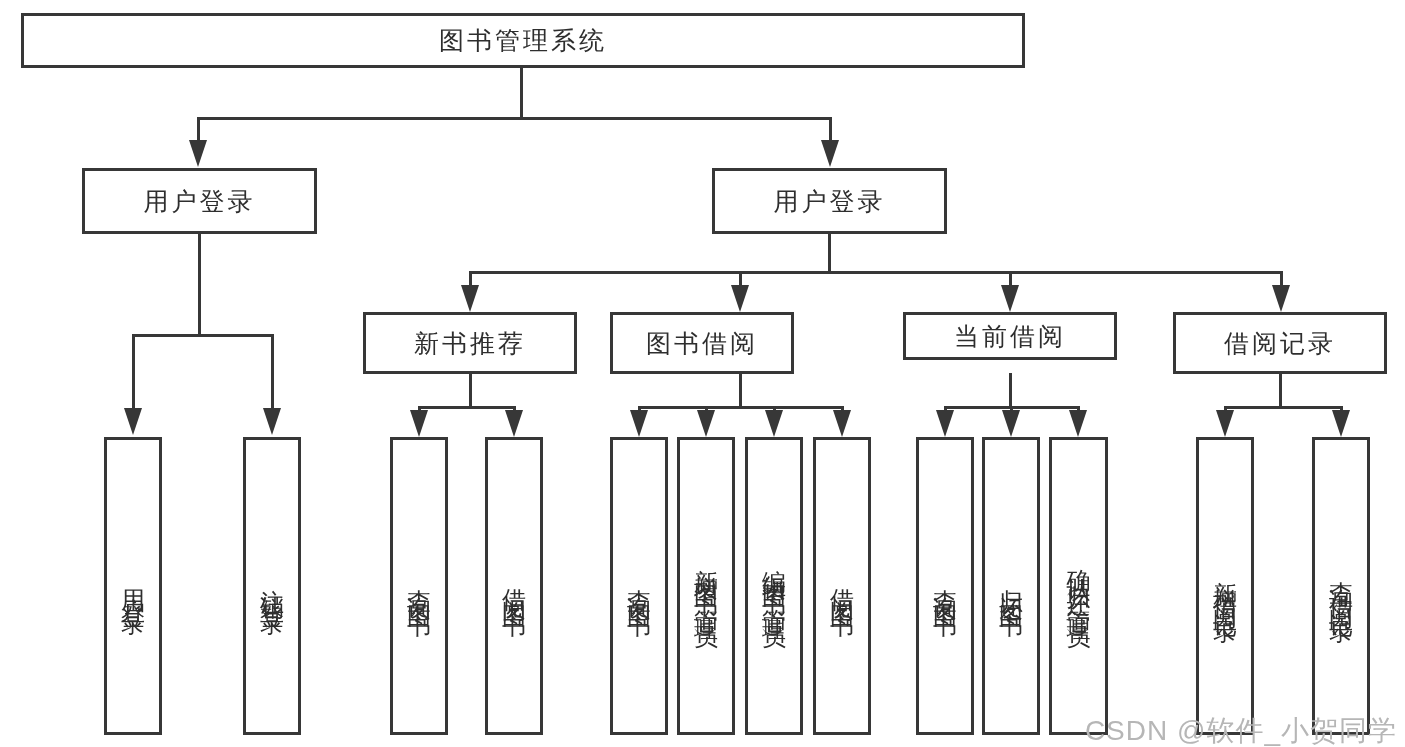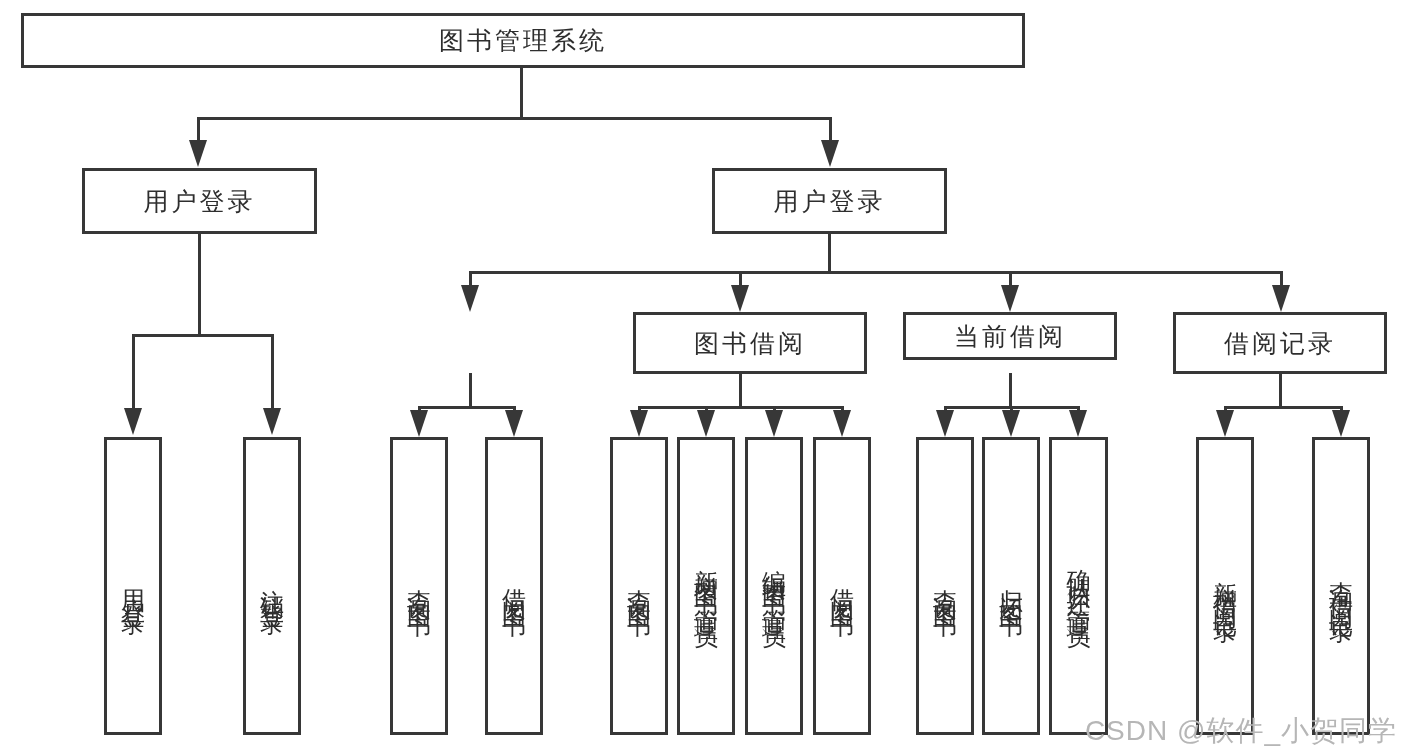--- a/index.html
+++ b/index.html
@@ -89,21 +89,24 @@
   <div class="hline" style="left:469px;top:271px;width:814px"></div>
   <div class="vline" style="left:469px;top:271px;height:16px"></div>
   <div class="tri" style="left:461px;top:285px"></div>
   <div class="vline" style="left:739px;top:271px;height:16px"></div>
   <div class="tri" style="left:731px;top:285px"></div>
   <div class="vline" style="left:1009px;top:271px;height:16px"></div>
   <div class="tri" style="left:1001px;top:285px"></div>
   <div class="vline" style="left:1280px;top:271px;height:16px"></div>
   <div class="tri" style="left:1272px;top:285px"></div>
 
-  <div class="box" style="left:633px;top:312px;width:234px;height:62px">
+  <div class="box" style="left:363px;top:312px;width:214px;height:62px">
+    <span>新书推荐</span>
+  </div>
+  <div class="box" style="left:610px;top:312px;width:184px;height:62px">
     <span>图书借阅</span>
   </div>
   <div class="box" style="left:903px;top:312px;width:214px;height:48px">
     <span>当前借阅</span>
   </div>
   <div class="box" style="left:1173px;top:312px;width:214px;height:62px">
     <span>借阅记录</span>
   </div>
 
   <div class="vline" style="left:469px;top:373px;height:35px"></div>

